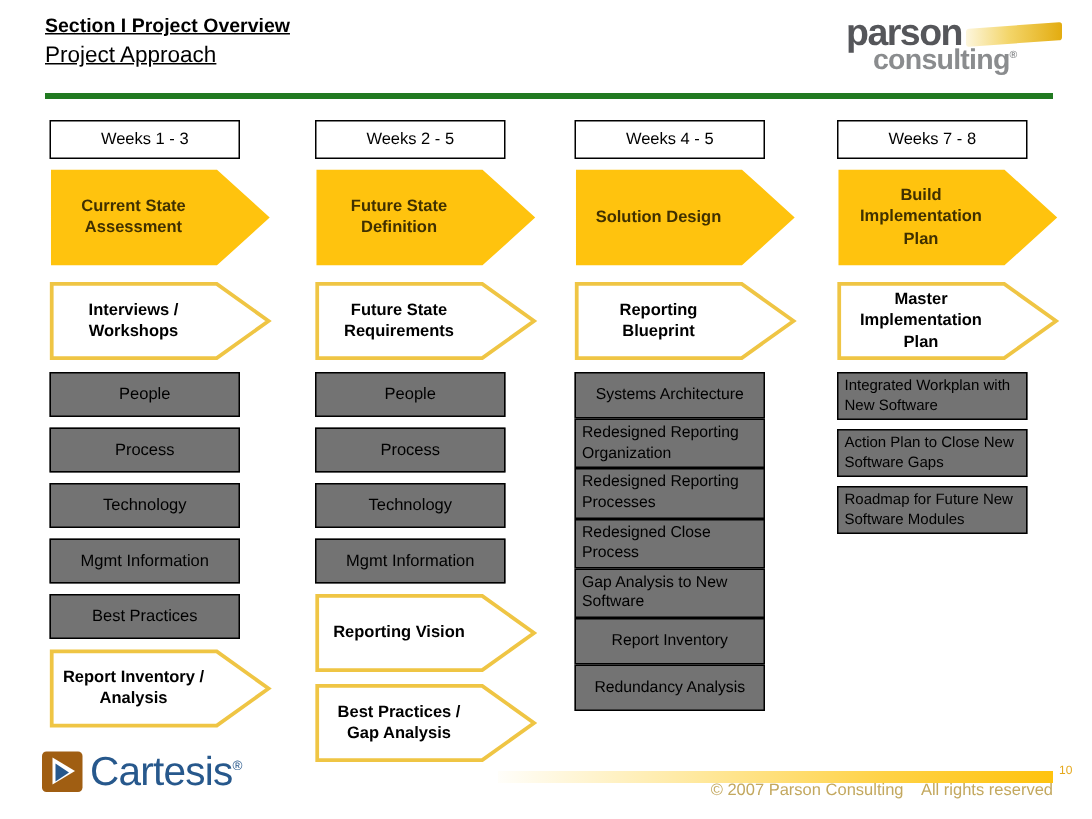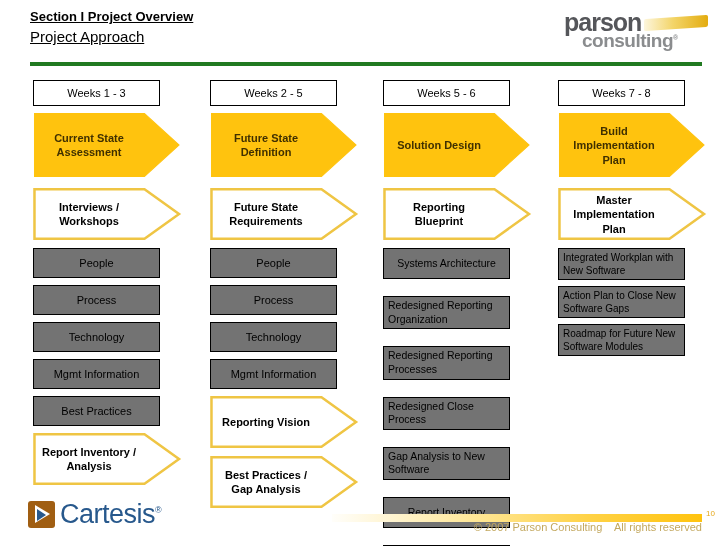--- a/index.html
+++ b/index.html
@@ -33,21 +33,21 @@
   .arrow svg{position:absolute;inset:0;width:100%;height:100%;display:block;overflow:visible;}
   .arrow.solid polygon{fill:var(--gold);stroke:var(--gold);stroke-width:1;}
   .arrow.outline polygon{fill:#fff;stroke:var(--gold-border);stroke-width:2.5;vector-effect:non-scaling-stroke;}
   .arrow-label{position:absolute;left:2px;right:38px;top:50%;transform:translateY(-50%);
     text-align:center;font-size:11px;font-weight:bold;line-height:1.3;white-space:pre-line;}
   .arrow.solid .arrow-label{color:var(--arrow-text);}
   .arrow.outline .arrow-label{color:#000;}
   .item-box{box-sizing:border-box;width:127px;min-height:30px;border:1.5px solid #000;background:#737373;
     display:flex;align-items:center;justify-content:center;text-align:left;
     font-size:11px;line-height:1.3;margin-bottom:7px;padding:2px 4px;}
-  .col-3 .item-box{font-size:10.5px;min-height:31px;margin-bottom:17px;}
+  .col-3 .item-box{font-size:10.5px;min-height:31px;margin-bottom:0;}
   .col-4 .item-box{font-size:10px;min-height:32px;margin-bottom:6px;}
   
   .cartesis{position:absolute;left:28px;top:499px;display:flex;align-items:center;}
   .cartesis-mark{position:relative;width:27px;height:27px;background:var(--cartesis-brown);
     border-radius:3px;margin-right:5px;}
   .tri-white{position:absolute;left:7px;top:4px;width:0;height:0;
     border-top:9.5px solid transparent;border-bottom:9.5px solid transparent;
     border-left:15px solid #fff;}
   .tri-blue{position:absolute;left:9px;top:7.5px;width:0;height:0;
     border-top:6px solid transparent;border-bottom:6px solid transparent;
@@ -137,21 +137,21 @@
         </div>
         <div class="arrow outline">
           <svg viewBox="0 0 150 60" preserveAspectRatio="none">
             <polygon points="1.5,1.5 113,1.5 148,30 113,58.5 1.5,58.5"></polygon>
           </svg>
           <span class="arrow-label">Best Practices /
 Gap Analysis</span>
         </div>
       </div>
       <div class="column col-3">
-        <div class="week-box">Weeks 5 - 6</div>
+        <div class="week-box">Weeks 4 - 5</div>
         <div class="arrow solid">
           <svg viewBox="0 0 150 60" preserveAspectRatio="none">
             <polygon points="1.5,1.5 113,1.5 148,30 113,58.5 1.5,58.5"></polygon>
           </svg>
           <span class="arrow-label">Solution Design</span>
         </div>
         <div class="arrow outline">
           <svg viewBox="0 0 150 60" preserveAspectRatio="none">
             <polygon points="1.5,1.5 113,1.5 148,30 113,58.5 1.5,58.5"></polygon>
           </svg>

